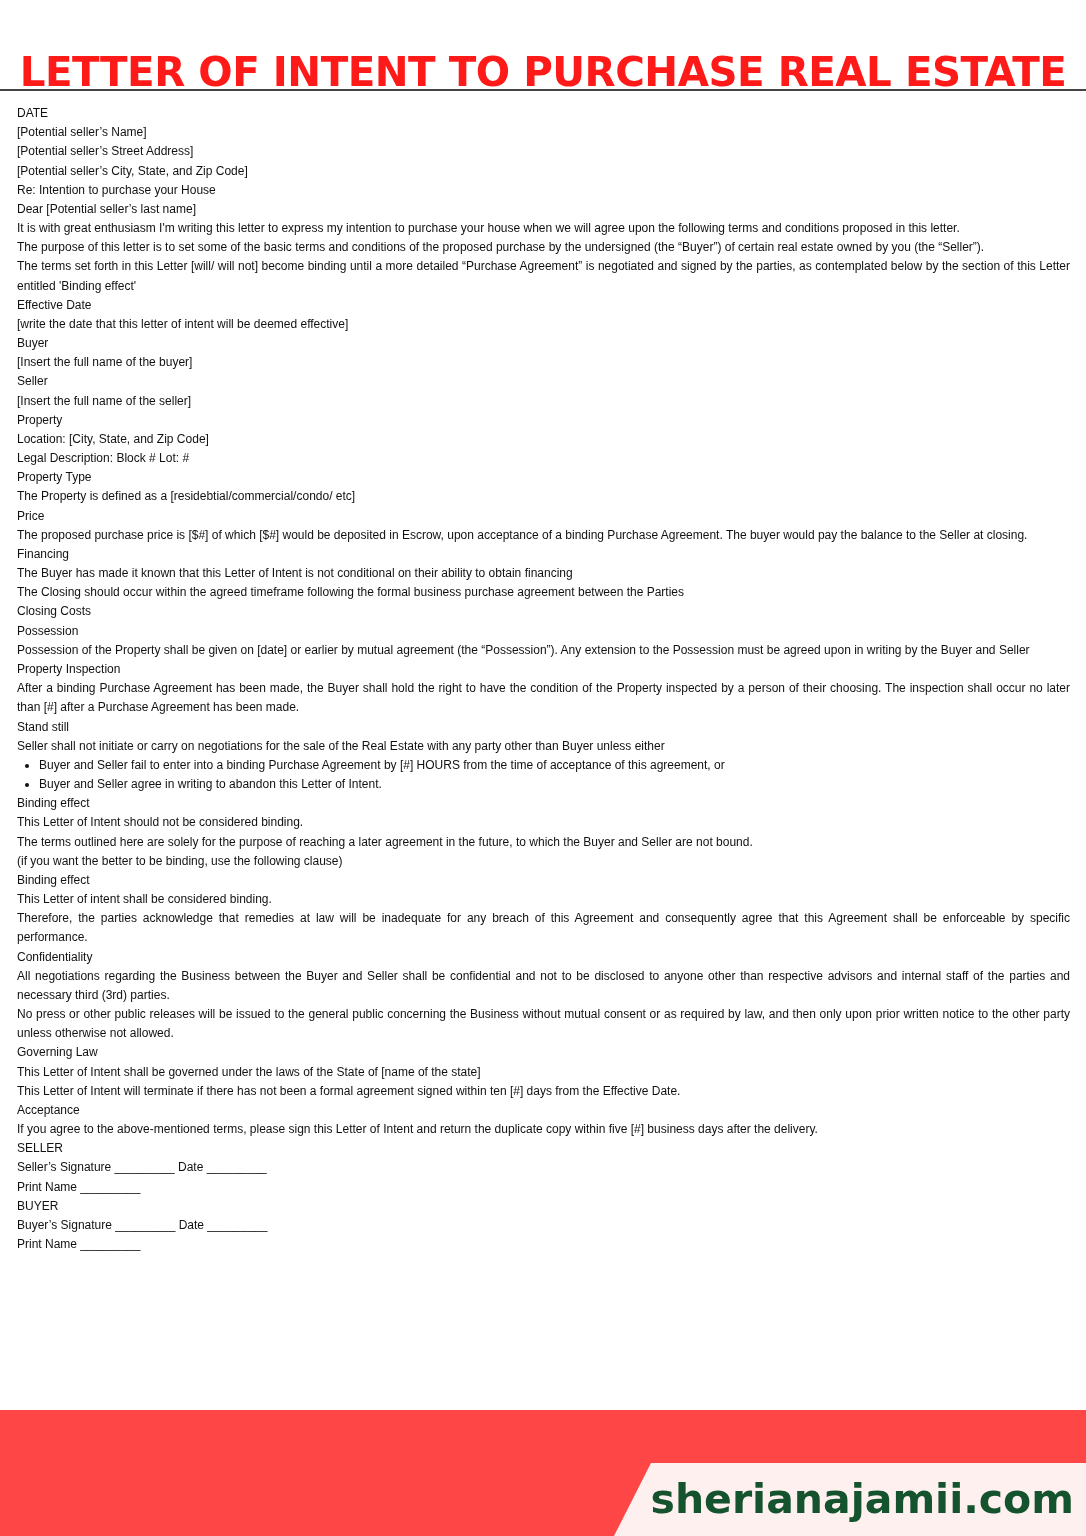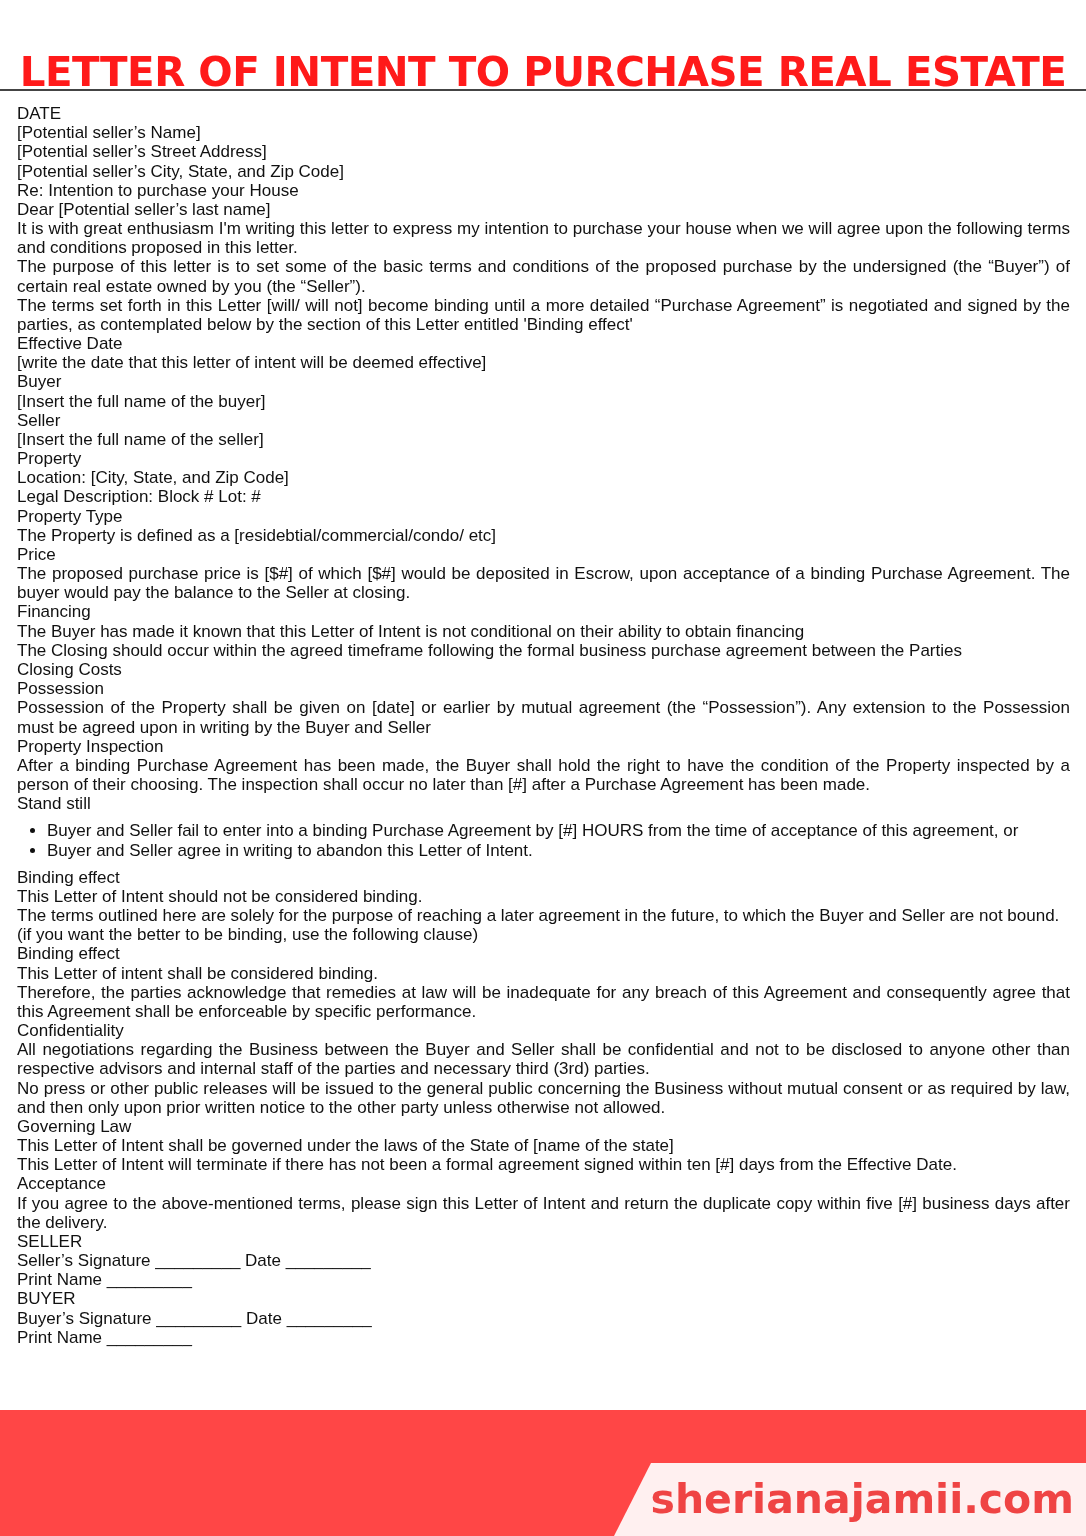--- a/index.html
+++ b/index.html
@@ -11,33 +11,33 @@
       position: absolute; left: 0; top: 20px; width: 1086px; text-align: center;
       font-family: "DejaVu Sans", sans-serif; font-weight: bold;
       font-size: 41px; letter-spacing: -0.5px; line-height: 50px;
       white-space: nowrap; transform: scaleX(0.985); transform-origin: center;
     }
     .rule {
       position: absolute; left: 0; top: 89px; width: 1086px; height: 2px; background: #444;
     }
     .body {
       position: absolute; left: 17px; top: 104px; width: 1053px;
-      font-size: 17px; line-height: 19.17px; color: #111;
+      font-size: 12px; line-height: 19.17px; color: #111;
     }
     .body p { margin: 0; text-align: justify; text-align-last: left; }
-    .body ul { margin: 8px; padding-left: 22px; }
+    .body ul { margin: 0; padding-left: 22px; }
     .body li { margin: 0; }
     .footer {
       position: absolute; left: 0; top: 1410px; width: 1086px; height: 126px;
     }
     .footer-band { position: absolute; inset: 0; }
     .brand {
       position: absolute; right: 12px; top: 1474px;
       font-family: "DejaVu Sans", sans-serif; font-weight: bold;
-      font-size: 41px; color: #ef4444; letter-spacing: 0px; line-height: 50px;
+      font-size: 41px; color: #14532d; letter-spacing: 0px; line-height: 50px;
     }
   </style>
 </head>
 <body>
 
 <h1 class="title" style="color: rgb(255, 26, 26);">LETTER OF INTENT TO PURCHASE REAL ESTATE</h1>
 <div class="rule" style="background: rgb(68, 68, 68);"></div>
 
 <div class="body">
   <div id="lines-a">
@@ -65,20 +65,21 @@
       <p>The proposed purchase price is [$#] of which [$#] would be deposited in Escrow, upon acceptance of a binding Purchase Agreement. The buyer would pay the balance to the Seller at closing.</p>
       <p>Financing</p>
       <p>The Buyer has made it known that this Letter of Intent is not conditional on their ability to obtain financing</p>
       <p>The Closing should occur within the agreed timeframe following the formal business purchase agreement between the Parties</p>
       <p>Closing Costs</p>
       <p>Possession</p>
       <p>Possession of the Property shall be given on [date] or earlier by mutual agreement (the “Possession”). Any extension to the Possession must be agreed upon in writing by the Buyer and Seller</p>
       <p>Property Inspection</p>
       <p>After a binding Purchase Agreement has been made, the Buyer shall hold the right to have the condition of the Property inspected by a person of their choosing. The inspection shall occur no later than [#] after a Purchase Agreement has been made.</p>
       <p>Stand still</p>
+      <p>Seller shall not initiate or carry on negotiations for the sale of the Real Estate with any party other than Buyer unless either</p>
     </div>
   <ul id="bullets">
       <li>Buyer and Seller fail to enter into a binding Purchase Agreement by [#] HOURS from the time of acceptance of this agreement, or</li>
       <li>Buyer and Seller agree in writing to abandon this Letter of Intent.</li>
     </ul>
   <div id="lines-b">
       <p>Binding effect</p>
       <p>This Letter of Intent should not be considered binding.</p>
       <p>The terms outlined here are solely for the purpose of reaching a later agreement in the future, to which the Buyer and Seller are not bound.</p>
       <p>(if you want the better to be binding, use the following clause)</p>

